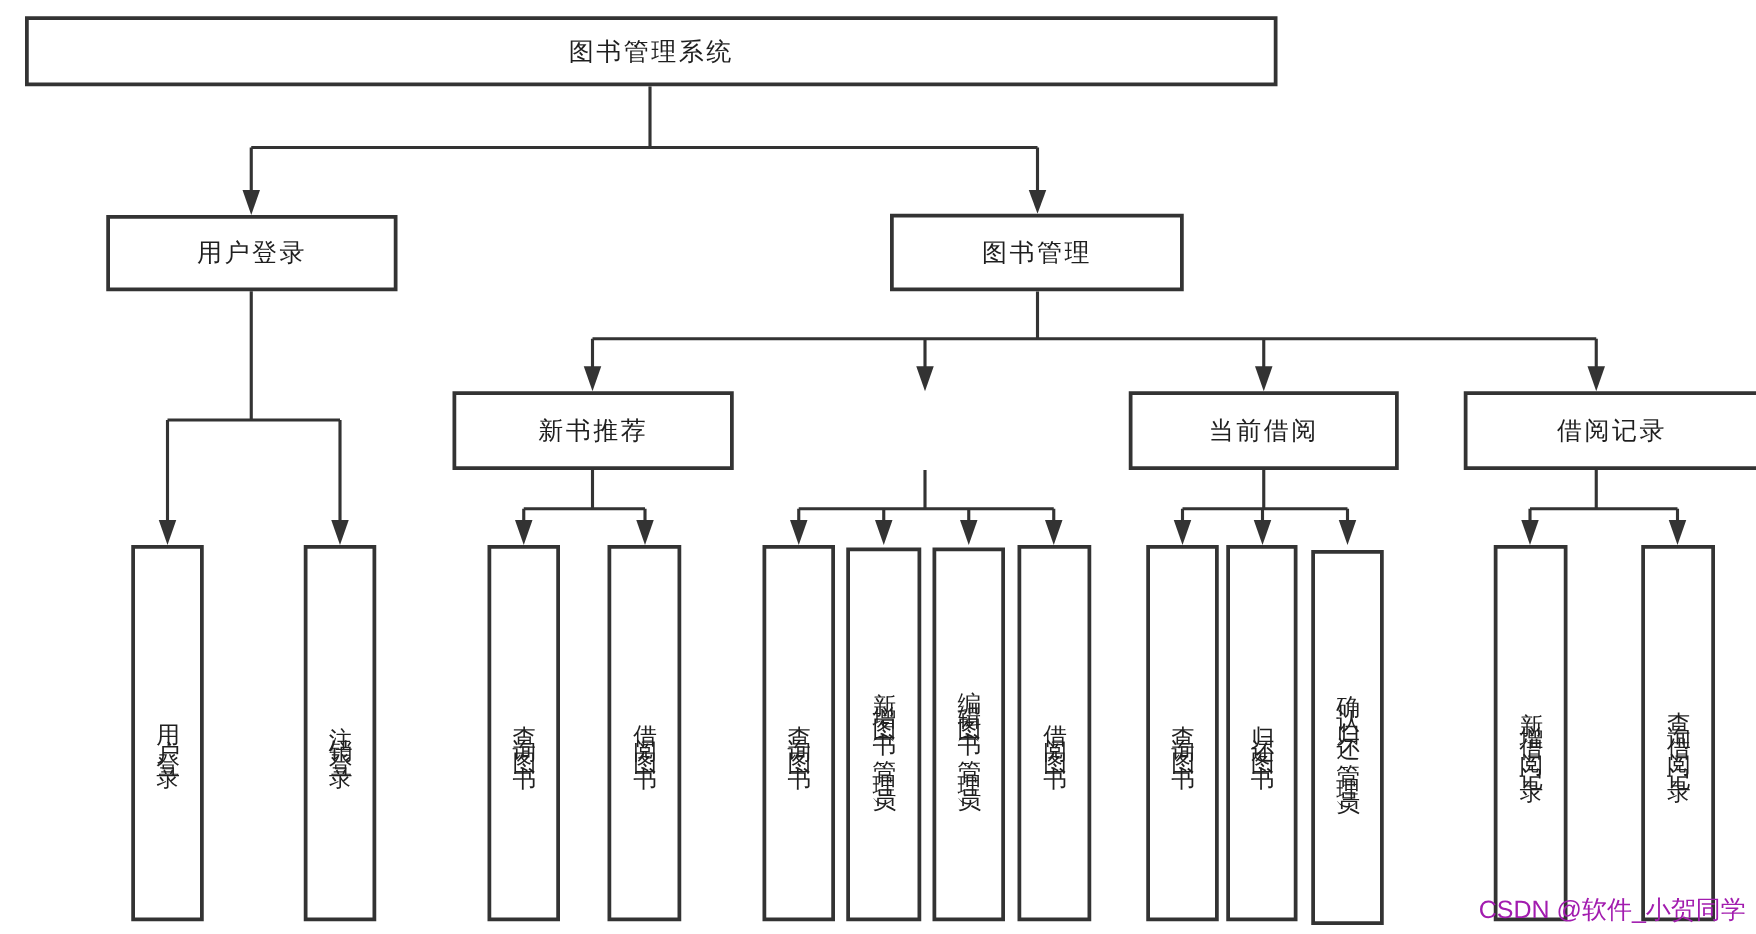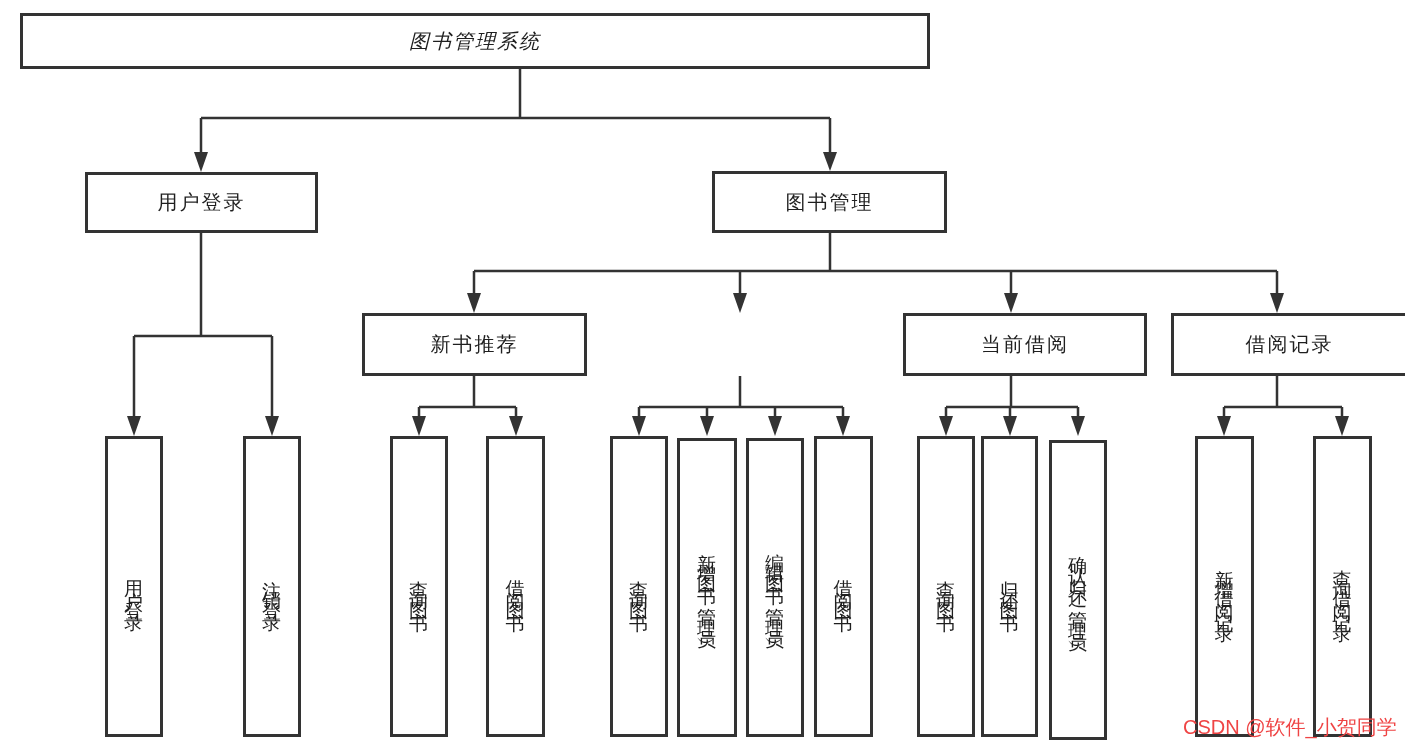--- a/index.html
+++ b/index.html
@@ -25,21 +25,21 @@
     writing-mode:vertical-lr;
     text-orientation:mixed;
     letter-spacing:11px;
     line-height:1;
     white-space:nowrap;
   }
   .watermark{
     position:absolute;
     left:1183px;top:714px;
     font-size:20px;
-    color:#ef4444;
+    color:#a21caf;
     white-space:nowrap;
   }
 </style>
 </head>
 <body>
 
 <div class="canvas">
 
   <svg class="wires" width="1405" height="747" viewBox="0 0 1405 747">
     <g stroke="#333333" stroke-width="2.5" fill="none">
@@ -88,35 +88,35 @@
       <polygon points="768,416 782,416 775,436"></polygon>
       <polygon points="836,416 850,416 843,436"></polygon>
       <polygon points="939,416 953,416 946,436"></polygon>
       <polygon points="1003,416 1017,416 1010,436"></polygon>
       <polygon points="1071,416 1085,416 1078,436"></polygon>
       <polygon points="1217,416 1231,416 1224,436"></polygon>
       <polygon points="1335,416 1349,416 1342,436"></polygon>
     </g>
   </svg>
 
-  <div class="node node-h" style="left:20px;top:13px;width:910px;height:56px;font-style:italic;">
+  <div class="node node-h" style="left:20px;top:13px;width:1002px;height:56px;">
     <span>图书管理系统</span>
   </div>
 
   <div class="node node-h" style="left:85px;top:172px;width:233px;height:61px;">
     <span>用户登录</span>
   </div>
   <div class="node node-h" style="left:712px;top:171px;width:235px;height:62px;">
     <span>图书管理</span>
   </div>
 
   <div class="node node-h" style="left:362px;top:313px;width:225px;height:63px;">
     <span>新书推荐</span>
   </div>
-  <div class="node node-h" style="left:903px;top:313px;width:244px;height:63px;">
+  <div class="node node-h" style="left:903px;top:313px;width:216px;height:63px;">
     <span>当前借阅</span>
   </div>
   <div class="node node-h" style="left:1171px;top:313px;width:237px;height:63px;">
     <span>借阅记录</span>
   </div>
 
   <div class="node node-v" style="left:105px;top:436px;width:58px;height:301px;">
     <span class="vtext">用户登录</span>
   </div>
   <div class="node node-v" style="left:243px;top:436px;width:58px;height:301px;">

